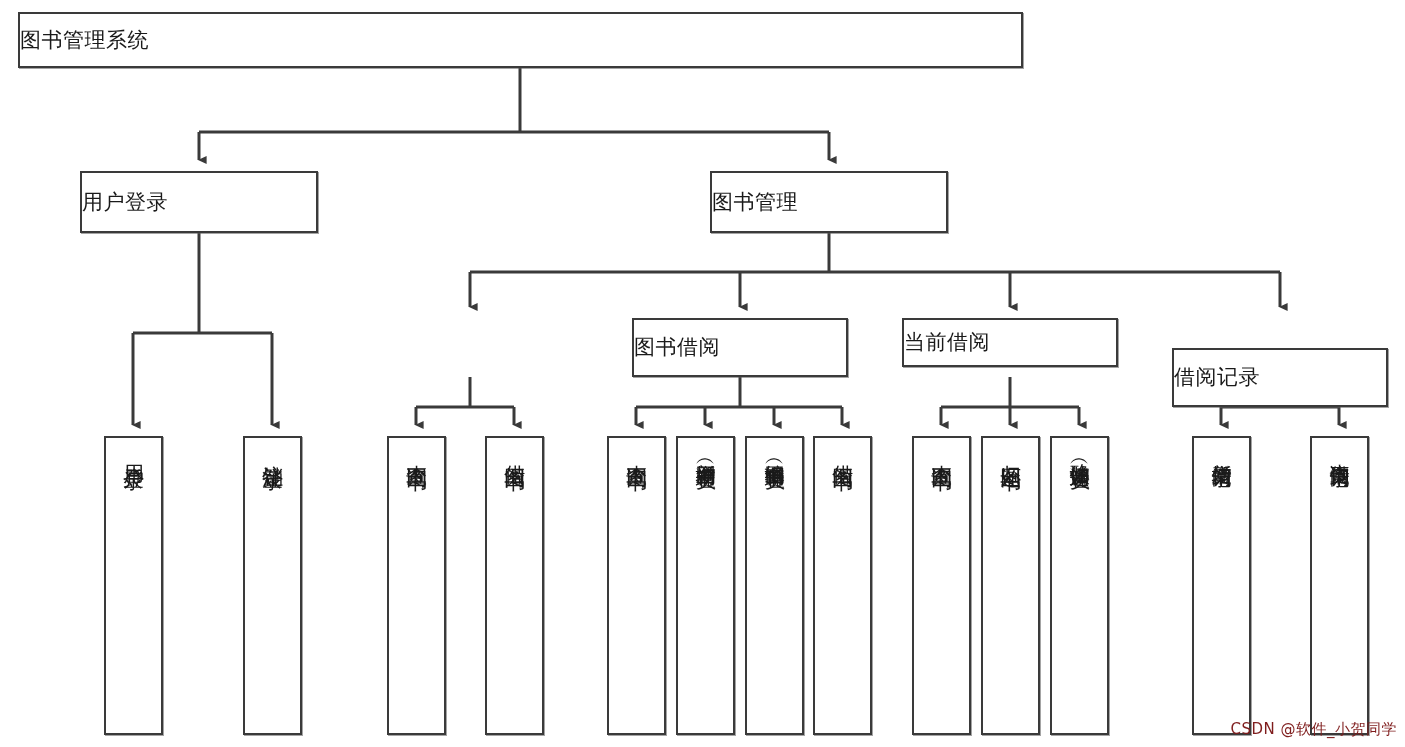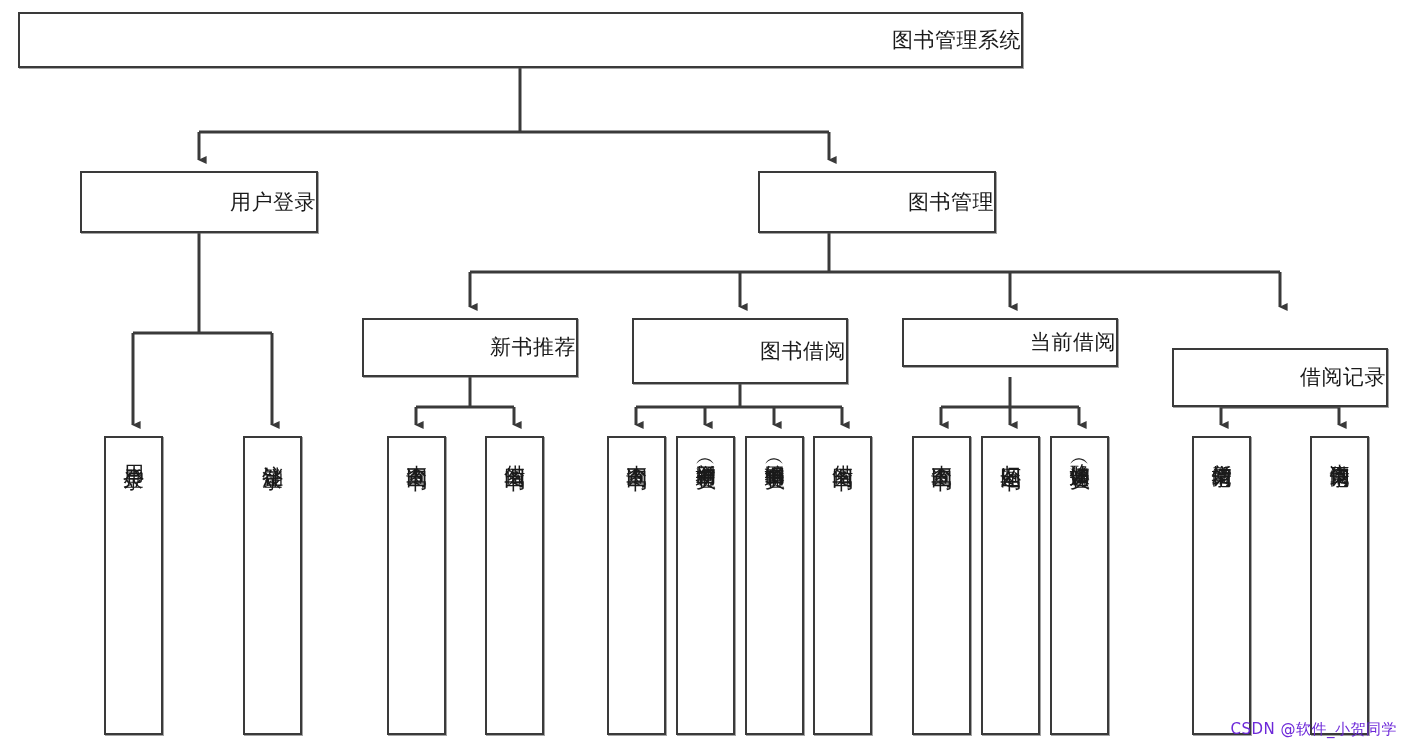--- a/index.html
+++ b/index.html
@@ -26,21 +26,21 @@
     height: 747px;
     pointer-events: none;
   }
   .node {
     position: absolute;
     box-sizing: border-box;
     border: 2px solid #3a3a3a;
     background: #ffffff;
     display: flex;
     align-items: center;
-    justify-content: flex-end;
+    justify-content: flex-start;
     color: #1a1a1a;
     box-shadow: 1px 1px 0 rgba(90,90,90,0.55);
   }
   .node .label {
     display: block;
     text-align: center;
     line-height: 1.05;
     white-space: nowrap;
   }
   
@@ -67,21 +67,21 @@
   }
   .node.vert.tall .label {
     font-size: 20px;
     letter-spacing: 1px;
   }
   #watermark {
     position: absolute;
     right: 8px;
     bottom: 8px;
     font-size: 15px;
-    color: #6d28d9;
+    color: #7f1d1d;
     letter-spacing: 0.5px;
     user-select: none;
     white-space: nowrap;
   }
 </style>
 </head>
 <body>
 
 <div id="diagram-canvas">
 
@@ -136,28 +136,25 @@
     </g>
   </svg>
 
   <div class="node root horiz" style="left:18px; top:12px; width:1005px; height:56px;">
     <span class="label">图书管理系统</span>
   </div>
 
   <div class="node horiz" style="left:80px; top:171px; width:238px; height:62px;">
     <span class="label">用户登录</span>
   </div>
-  <div class="node horiz" style="left:710px; top:171px; width:238px; height:62px;margin-left:48px;">
+  <div class="node horiz" style="left:710px; top:171px; width:238px; height:62px;">
     <span class="label">图书管理</span>
   </div>
 
-  <div class="node horiz" style="left:362px; top:318px; width:216px; height:59px;">
-    <span class="label">新书推荐</span>
-  </div>
-  <div class="node horiz" style="left:632px; top:318px; width:216px; height:66px;padding-left:41px;">
+  <div class="node horiz" style="left:632px; top:318px; width:216px; height:59px;">
     <span class="label">图书借阅</span>
   </div>
   <div class="node horiz" style="left:902px; top:318px; width:216px; height:49px;">
     <span class="label">当前借阅</span>
   </div>
   <div class="node horiz" style="left:1172px; top:318px; width:216px; height:59px;margin-top:30px;">
     <span class="label">借阅记录</span>
   </div>
 
   <div class="node vert" style="left:104px; top:436px; width:59px; height:299px;">

